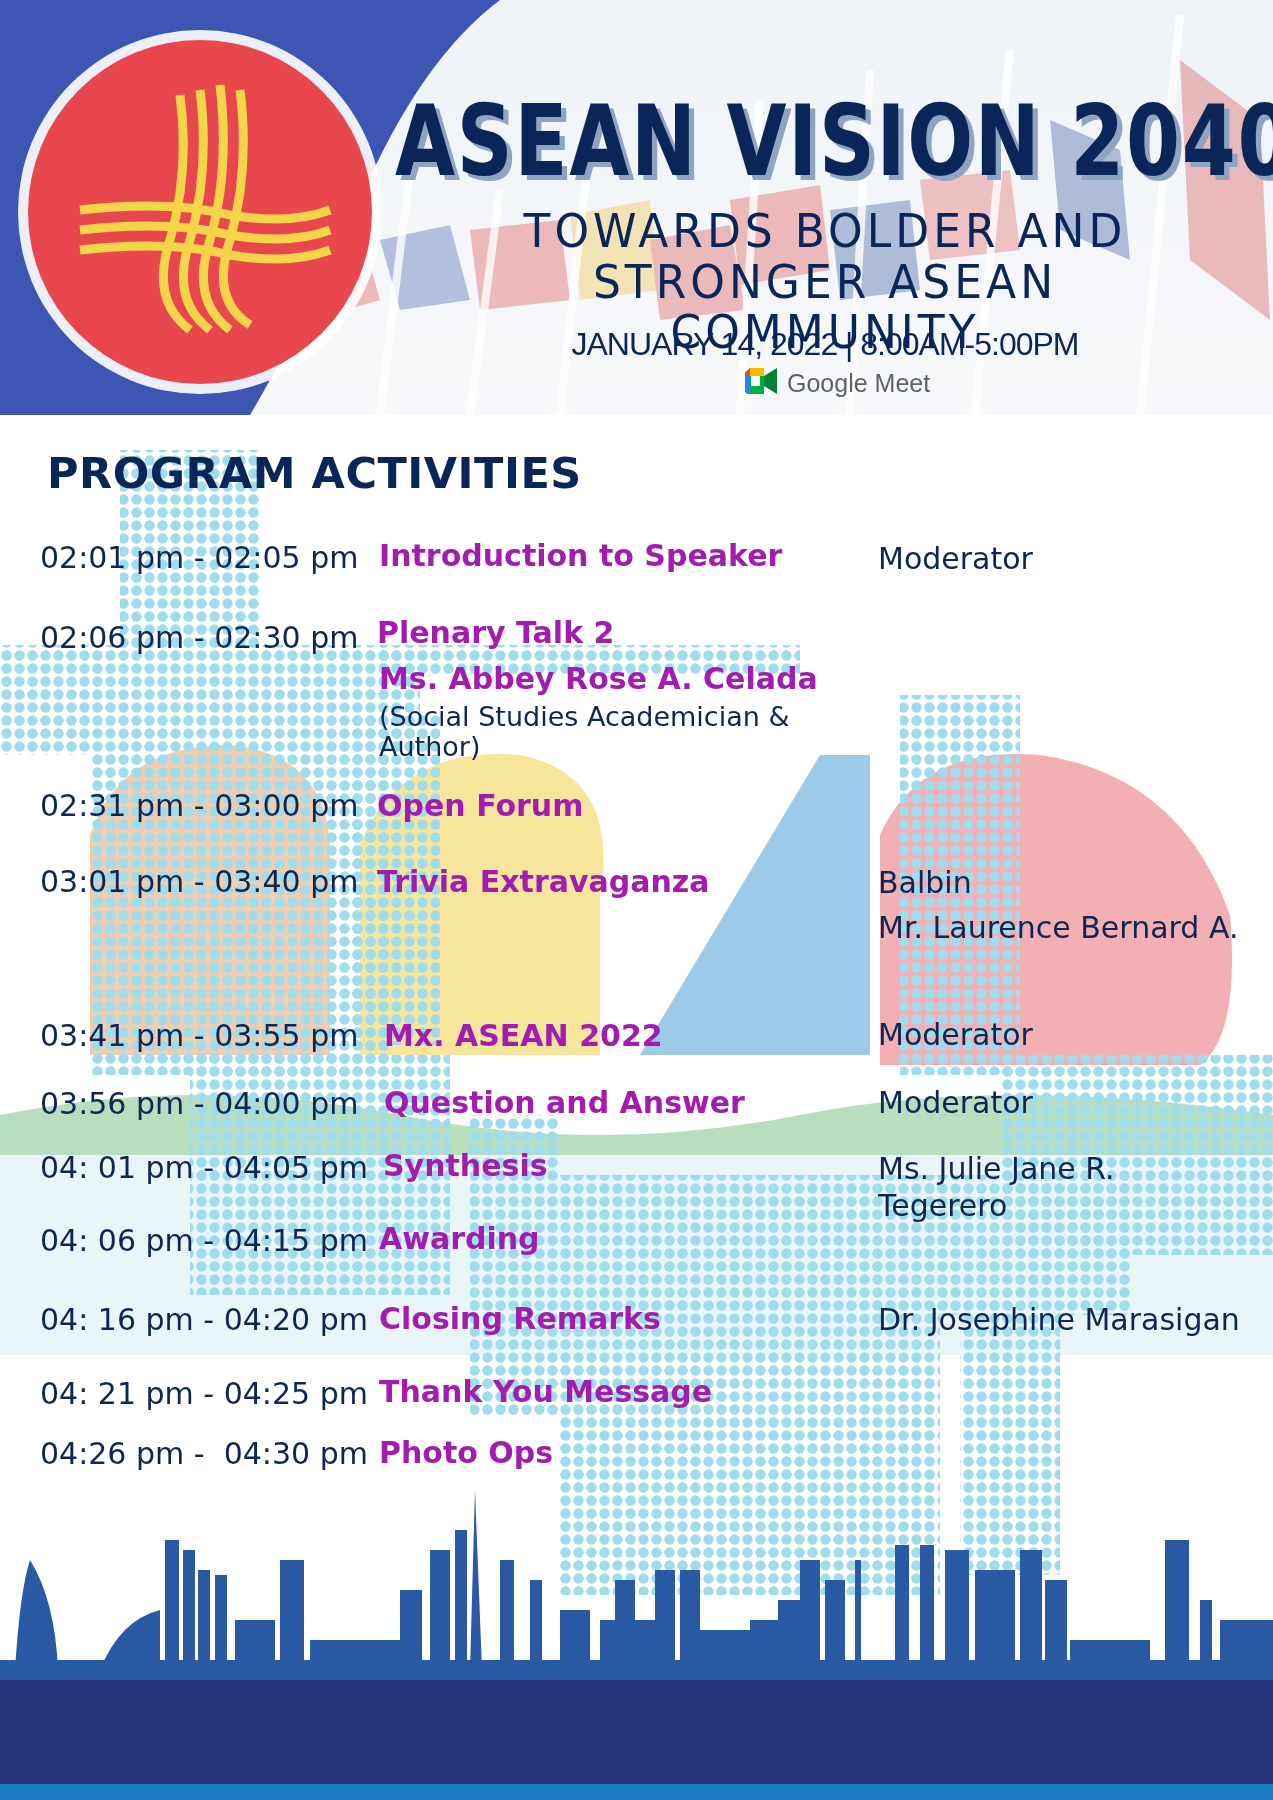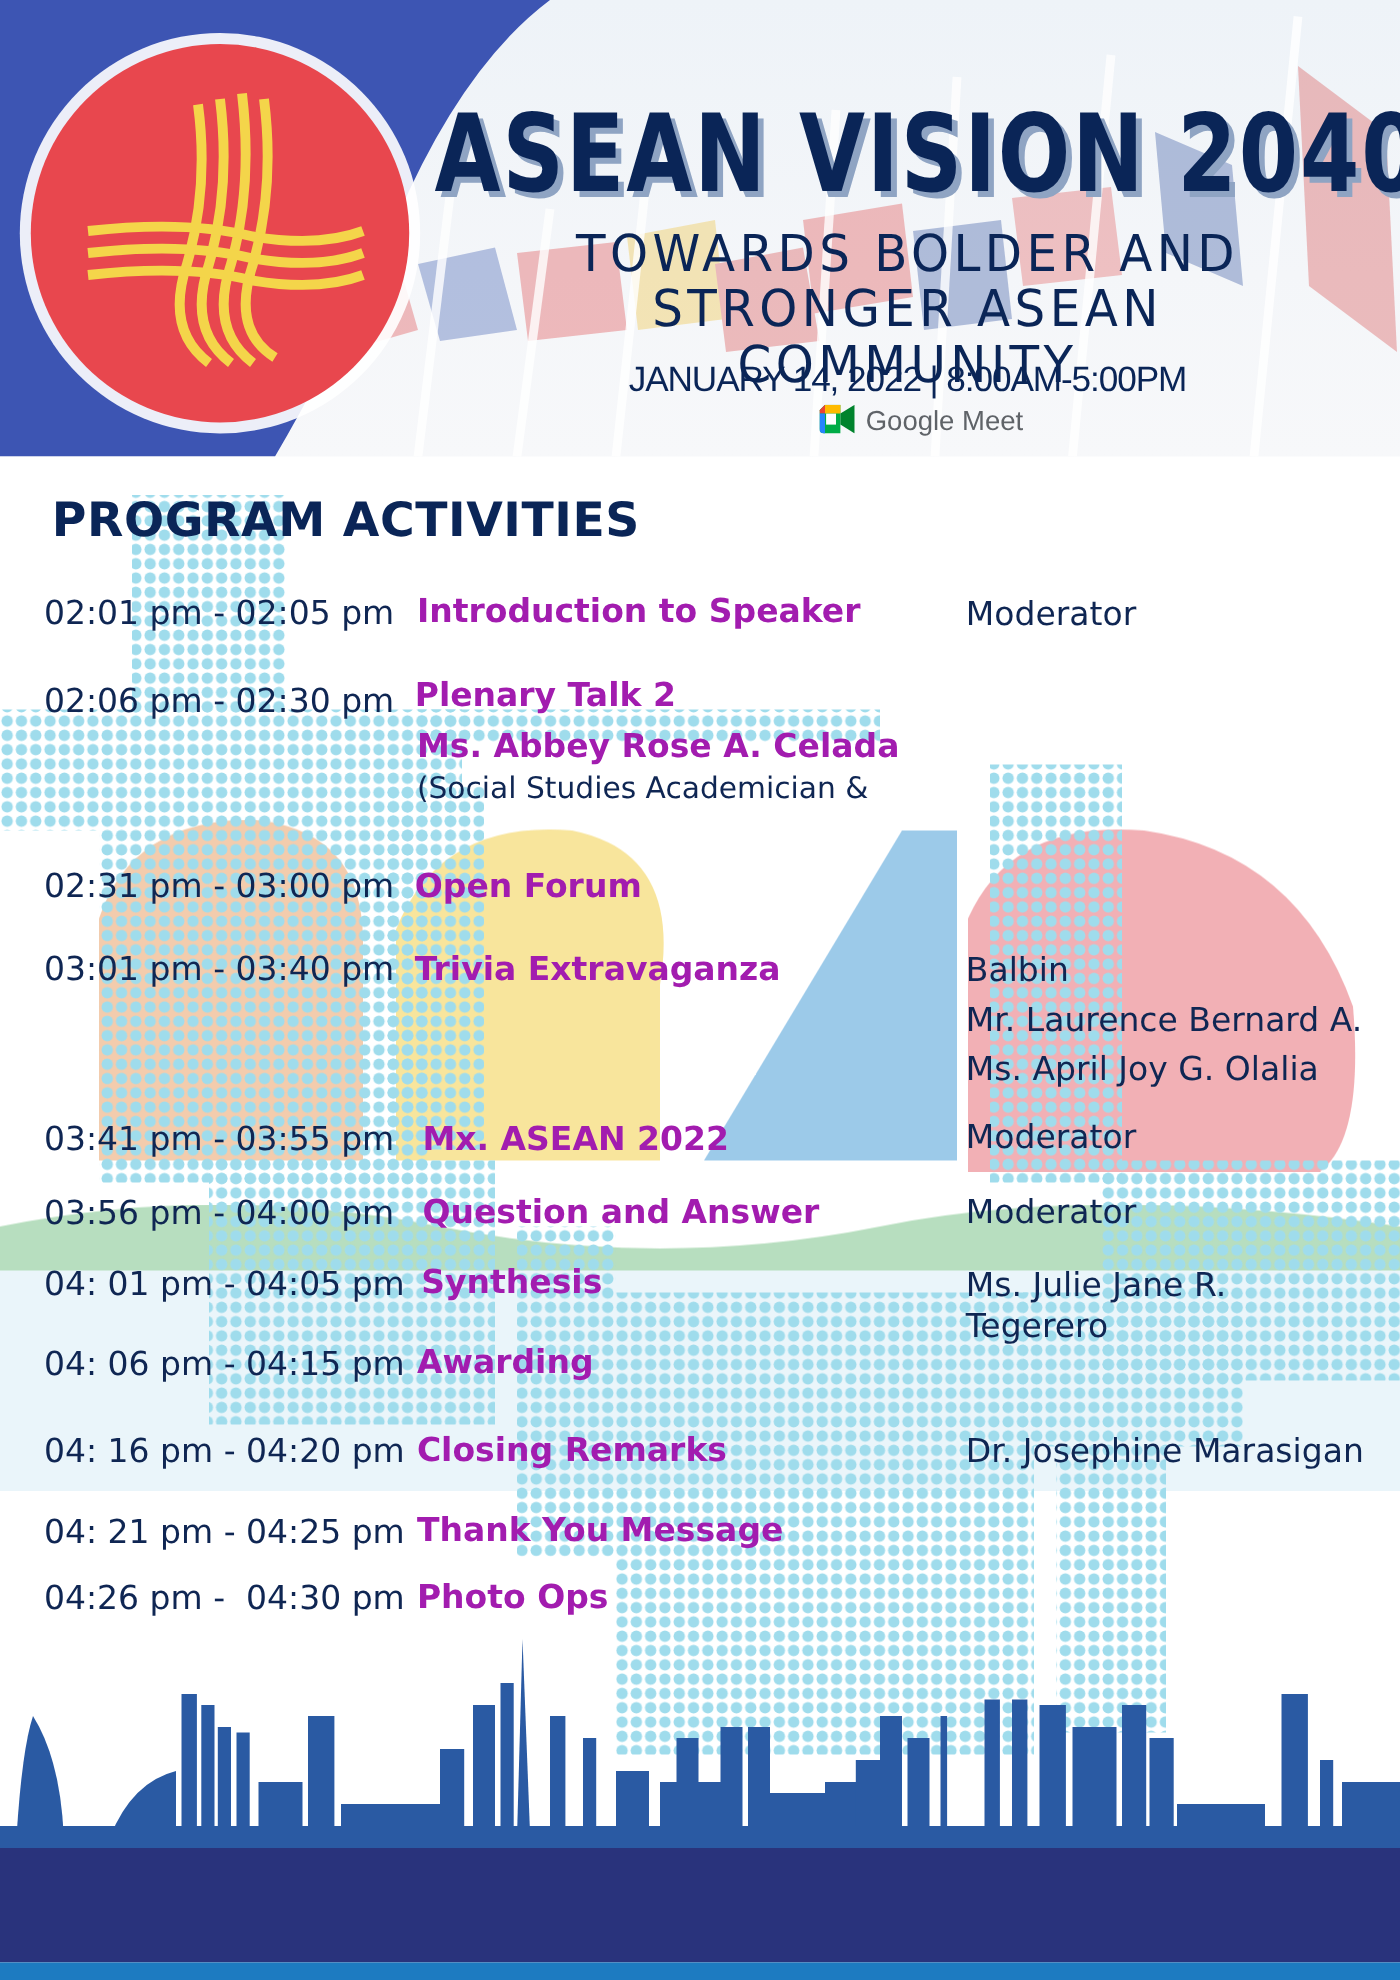--- a/index.html
+++ b/index.html
@@ -135,35 +135,35 @@
     <div class="row-act" style="top:538px;left:379px">Introduction to Speaker</div>
     <div class="row-resp" style="top:536px">Moderator</div>
   </div>
 
   <div>
     <div class="row-time" style="top:620px">02:06 pm - 02:30 pm</div>
     <div class="row-act" style="top:615px;left:377px">Plenary Talk 2</div>
     <div class="row-act" style="top:661px;left:379px">Ms. Abbey Rose A. Celada</div>
     <div class="row-sub" style="top:702px;left:379px">
       <div>(Social Studies Academician &amp;</div>
+      <div>Author)</div>
     </div>
   </div>
 
   <div>
     <div class="row-time" style="top:788px">02:31 pm - 03:00 pm</div>
     <div class="row-act" style="top:788px;left:377px">Open Forum</div>
   </div>
 
   <div>
     <div class="row-time" style="top:864px">03:01 pm - 03:40 pm</div>
     <div class="row-act" style="top:864px;left:377px">Trivia Extravaganza</div>
     <div class="row-resp" style="top:860px">
       <div>Balbin</div>
       <div>Mr. Laurence Bernard A.</div>
-      <div>Ms. April Joy G. Olalia</div>
     </div>
   </div>
 
   <div>
     <div class="row-time" style="top:1018px">03:41 pm - 03:55 pm</div>
     <div class="row-act" style="top:1018px;left:384px">Mx. ASEAN 2022</div>
     <div class="row-resp" style="top:1012px">Moderator</div>
   </div>
 
   <div>

